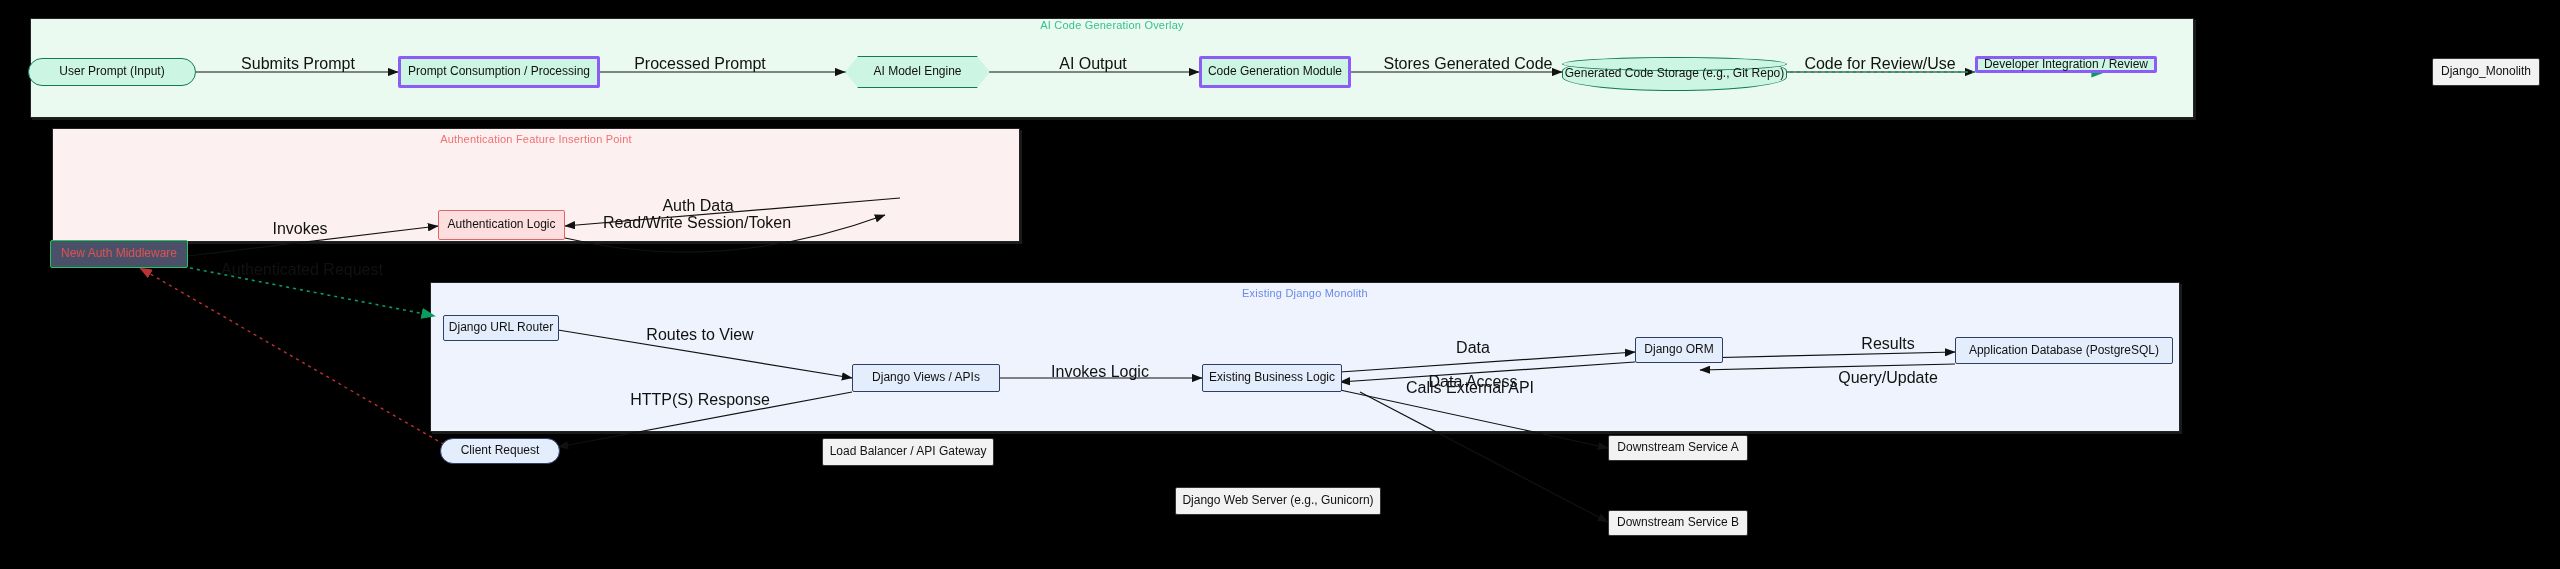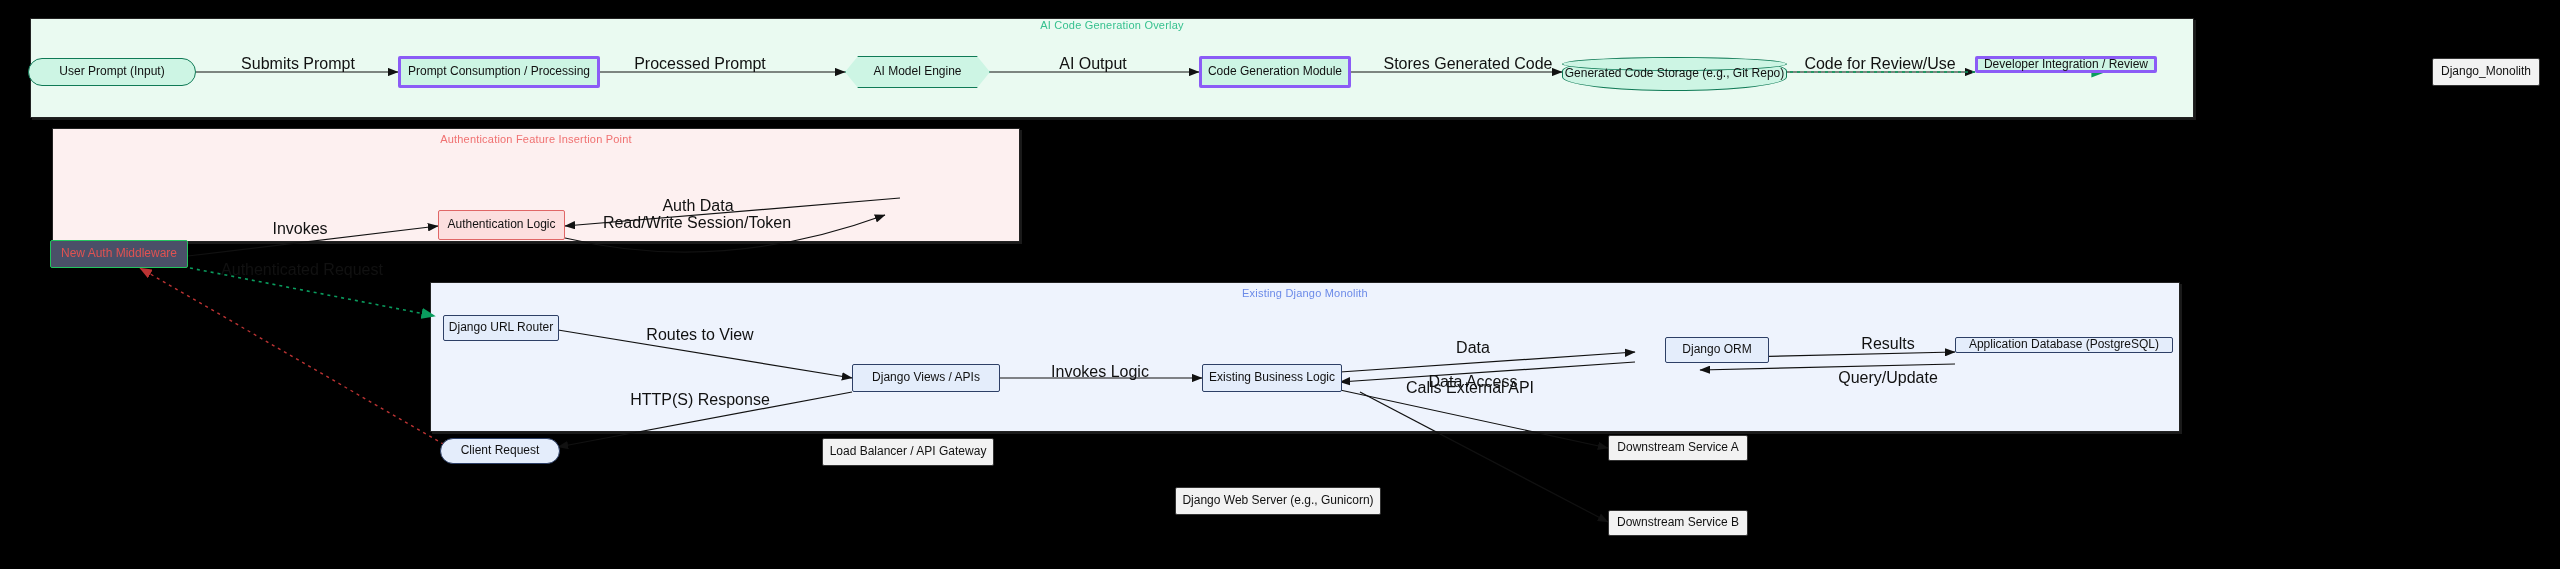--- a/index.html
+++ b/index.html
@@ -151,25 +151,25 @@
   </div>
 
   <div class="node rect-blue" style="left:852px;top:364px;width:148px;height:28px;">
     <span>Django Views / APIs</span>
   </div>
 
   <div class="node rect-blue" style="left:1202px;top:364px;width:140px;height:28px;">
     <span>Existing Business Logic</span>
   </div>
 
-  <div class="node rect-blue" style="left:1635px;top:337px;width:104px;height:26px;margin-left:30px;">
+  <div class="node rect-blue" style="left:1635px;top:337px;width:88px;height:26px;">
     <span>Django ORM</span>
   </div>
 
-  <div class="node rect-blue" style="left:1955px;top:337px;width:218px;height:16px;justify-content:center;">
+  <div class="node rect-blue" style="left:1955px;top:337px;width:218px;height:27px;justify-content:center;">
     <span>Application Database (PostgreSQL)</span>
   </div>
 
   <div class="node stadium-blue" style="left:440px;top:438px;width:120px;height:26px;">
     <span>Client Request</span>
   </div>
 
   <div class="node rect-white" style="left:822px;top:438px;width:172px;height:28px;">
     <span>Load Balancer / API Gateway</span>
   </div>

